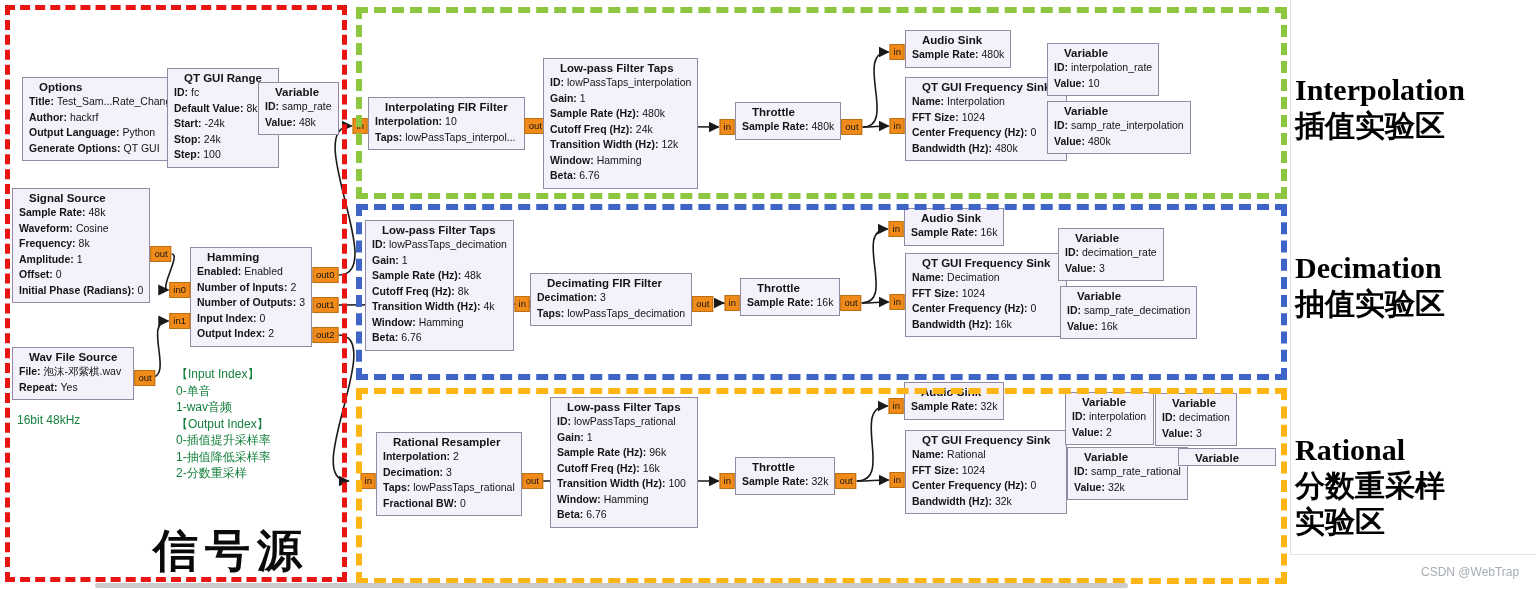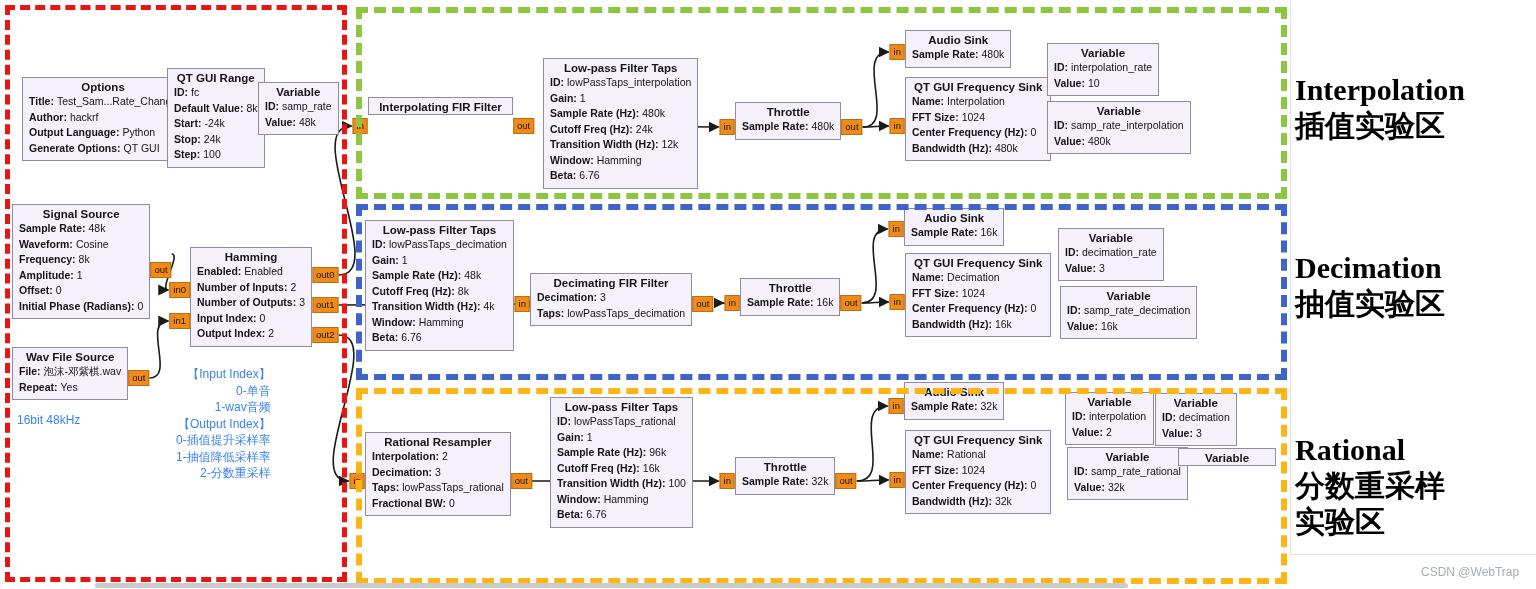--- a/index.html
+++ b/index.html
@@ -3,37 +3,37 @@
 <meta charset="utf-8">
 <style>
   html,body{margin:0;padding:0;background:#fff;}
   #canvas{position:relative;width:1536px;height:589px;background:#fff;overflow:hidden;
           font-family:"Liberation Sans","DejaVu Sans",sans-serif;color:#141414;}
   
   #wires{position:absolute;left:0;top:0;z-index:1;}
   .wire{fill:none;stroke:#1a1a1a;stroke-width:1.6px;}
   
   .block{position:absolute;z-index:2;background:#f4f1fb;border:1px solid #908aa2;box-sizing:border-box;}
-  .btitle{font-weight:700;font-size:11.5px;text-align:center;padding:3px 8px 1px;white-space:nowrap;}
+  .btitle{font-weight:700;font-size:11.5px;padding:3px 16px 1px;white-space:nowrap;}
   .props{padding:0 6px 4px;}
   .prop{font-size:10.5px;line-height:15.5px;white-space:nowrap;}
   .prop b{font-weight:700;margin-right:3px;}
   
   .port{position:absolute;background:#f08a19;border:1px solid #b96f12;color:#161616;
         font-size:9.5px;line-height:12px;padding:1px 3px;white-space:nowrap;box-sizing:border-box;}
   .pl{left:-1px;transform:translateX(-100%);}
   .pr{right:-1px;transform:translateX(100%);}
   
   .frame{position:absolute;z-index:6;box-sizing:border-box;pointer-events:none;}
   .frame.red{border:5px dashed #e81513;}
   .frame.green{border:6px dashed #8dc63f;}
   .frame.blue{border:6px dashed #3d64c6;}
   .frame.yellow{border:6px dashed #fcb514;}
   
-  .comment{position:absolute;z-index:0;color:#3b82f6;font-size:12px;line-height:16.5px;white-space:nowrap;text-align:right;}
+  .comment{position:absolute;z-index:0;color:#15803d;font-size:12px;line-height:16.5px;white-space:nowrap;}
   .biglabel{position:absolute;z-index:7;color:#0a0a0a;font-weight:700;}
   .signal-label{left:153px;top:521px;font-size:45px;letter-spacing:7px;}
   .rlabel{position:absolute;z-index:7;font-family:"Liberation Serif","DejaVu Serif",serif;
           font-weight:700;color:#000;font-size:30px;line-height:36px;white-space:nowrap;}
   .watermark{position:absolute;z-index:7;left:1421px;top:565px;font-size:12px;color:#a7adb3;}
   .vline{position:absolute;z-index:0;width:1px;background:#e2e2e2;}
   .hline{position:absolute;z-index:0;height:1px;background:#e2e2e2;}
   .scrollbar{position:absolute;z-index:8;left:95px;top:583px;width:1033px;height:5px;
              background:#cbcbcb;border-radius:3px;}
 </style>
@@ -100,21 +100,21 @@
   </div>
 
   <div class="block" id="b-var-sr" style="left:258px;top:82px">
     <div class="btitle">Variable</div>
     <div class="props">
       <div class="prop"><b>ID:</b><span>samp_rate</span></div>
       <div class="prop"><b>Value:</b><span>48k</span></div>
     </div>
   </div>
 
-  <div class="block" id="b-sig" style="left:12px;top:204px;min-width:124px">
+  <div class="block" id="b-sig" style="left:12px;top:188px;min-width:124px">
     <div class="btitle">Signal Source</div>
     <div class="props">
       <div class="prop"><b>Sample Rate:</b><span>48k</span></div>
       <div class="prop"><b>Waveform:</b><span>Cosine</span></div>
       <div class="prop"><b>Frequency:</b><span>8k</span></div>
       <div class="prop"><b>Amplitude:</b><span>1</span></div>
       <div class="prop"><b>Offset:</b><span>0</span></div>
       <div class="prop"><b>Initial Phase (Radians):</b><span>0</span></div>
     </div>
     <span class="port pr" id="p-sig-out" style="top:57px">out</span>
@@ -140,20 +140,24 @@
     <div class="btitle">Wav File Source</div>
     <div class="props">
       <div class="prop"><b>File:</b><span>泡沫-邓紫棋.wav</span></div>
       <div class="prop"><b>Repeat:</b><span>Yes</span></div>
     </div>
     <span class="port pr" id="p-wav-out" style="top:22px">out</span>
   </div>
 
   <div class="block" id="b-ifir" style="left:368px;top:97px;min-width:145px">
     <div class="btitle">Interpolating FIR Filter</div>
+    <div class="props">
+      <div class="prop"><b>Interpolation:</b><span>10</span></div>
+      <div class="prop"><b>Taps:</b><span>lowPassTaps_interpol...</span></div>
+    </div>
     <span class="port pl" id="p-ifir-in" style="top:20px">in</span>
     <span class="port pr" id="p-ifir-out" style="top:20px">out</span>
   </div>
 
   <div class="block" id="b-lpfi" style="left:543px;top:58px;min-width:142px">
     <div class="btitle">Low-pass Filter Taps</div>
     <div class="props">
       <div class="prop"><b>ID:</b><span>lowPassTaps_interpolation</span></div>
       <div class="prop"><b>Gain:</b><span>1</span></div>
       <div class="prop"><b>Sample Rate (Hz):</b><span>480k</span></div>
@@ -268,21 +272,21 @@
   </div>
 
   <div class="block" id="b-var-srd" style="left:1060px;top:286px;min-width:124px">
     <div class="btitle">Variable</div>
     <div class="props">
       <div class="prop"><b>ID:</b><span>samp_rate_decimation</span></div>
       <div class="prop"><b>Value:</b><span>16k</span></div>
     </div>
   </div>
 
-  <div class="block" id="b-rr" style="left:365px;top:432px;min-width:133px">
+  <div class="block" id="b-rr" style="left:376px;top:432px;min-width:133px">
     <div class="btitle">Rational Resampler</div>
     <div class="props">
       <div class="prop"><b>Interpolation:</b><span>2</span></div>
       <div class="prop"><b>Decimation:</b><span>3</span></div>
       <div class="prop"><b>Taps:</b><span>lowPassTaps_rational</span></div>
       <div class="prop"><b>Fractional BW:</b><span>0</span></div>
     </div>
     <span class="port pl" id="p-rr-in" style="top:40px">in</span>
     <span class="port pr" id="p-rr-out" style="top:40px">out</span>
   </div>
@@ -354,20 +358,21 @@
 
   <div class="block" id="b-var-srf" style="left:1178px;top:448px;min-width:98px">
     <div class="btitle">Variable</div>
   </div>
 
   <div class="frame red" style="left:5px;top:5px;width:342px;height:577px"></div>
   <div class="frame green" style="left:356px;top:7px;width:931px;height:192px"></div>
   <div class="frame blue" style="left:356px;top:204px;width:931px;height:176px"></div>
   <div class="frame yellow" style="left:356px;top:388px;width:931px;height:196px"></div>
 
+  <div class="biglabel signal-label">信号源</div>
 
   <div class="rlabel" style="left:1295px;top:72px">
     <div>Interpolation</div>
     <div>插值实验区</div>
   </div>
   <div class="rlabel" style="left:1295px;top:250px">
     <div>Decimation</div>
     <div>抽值实验区</div>
   </div>
   <div class="rlabel" style="left:1295px;top:432px">

